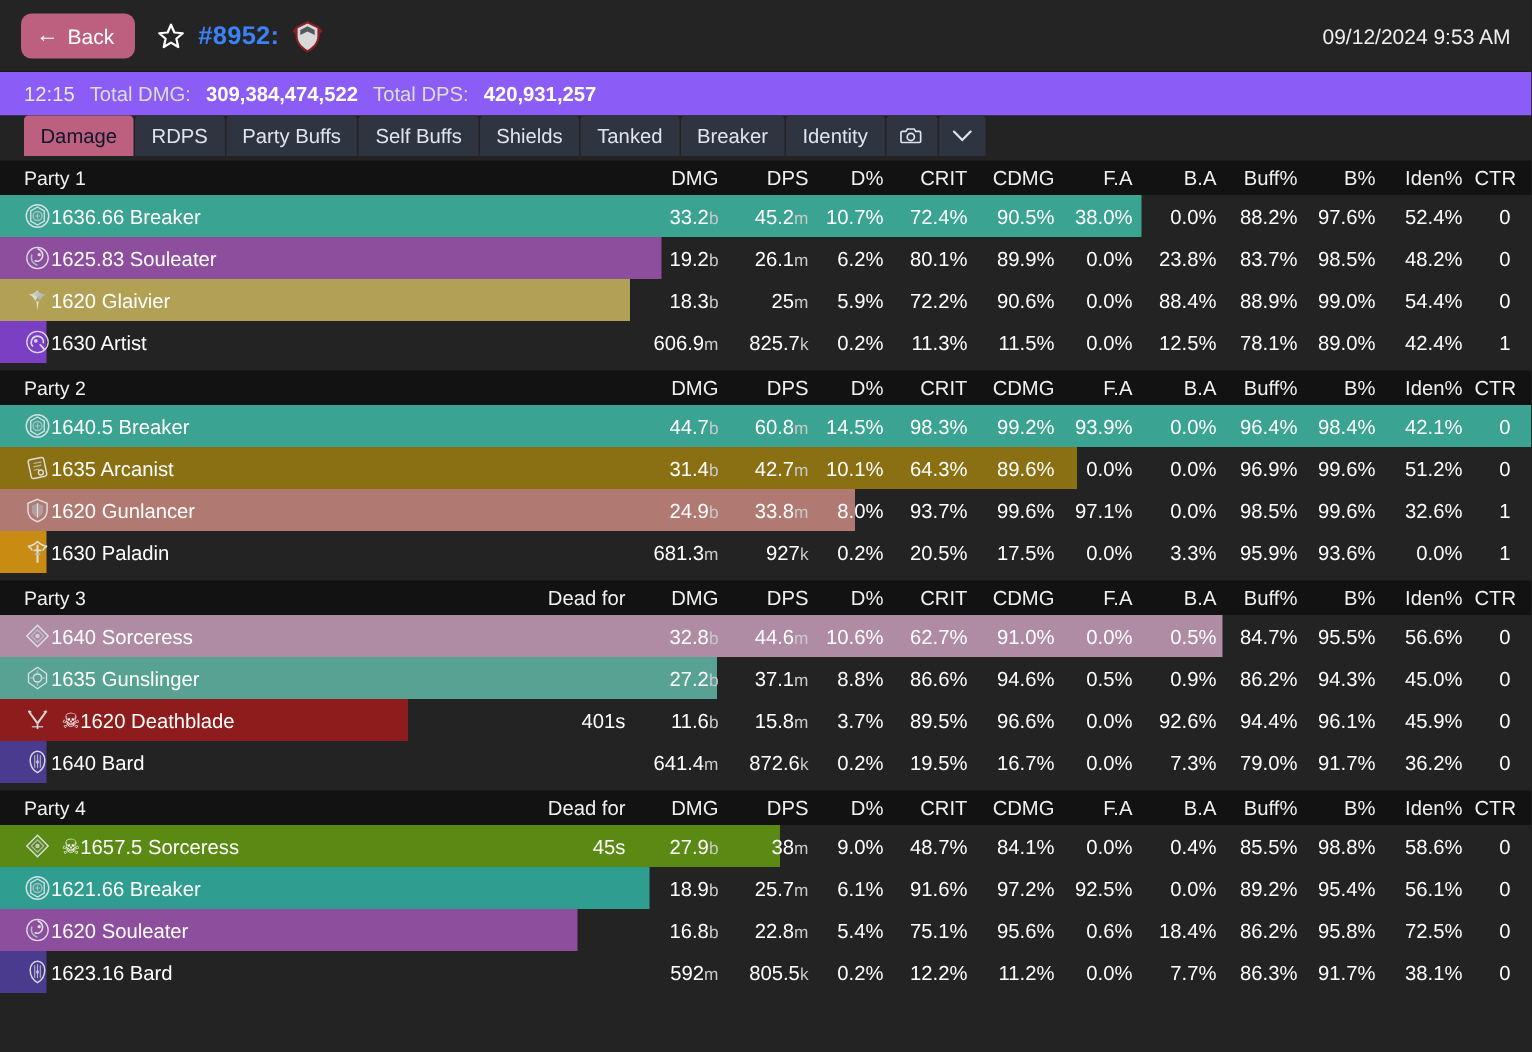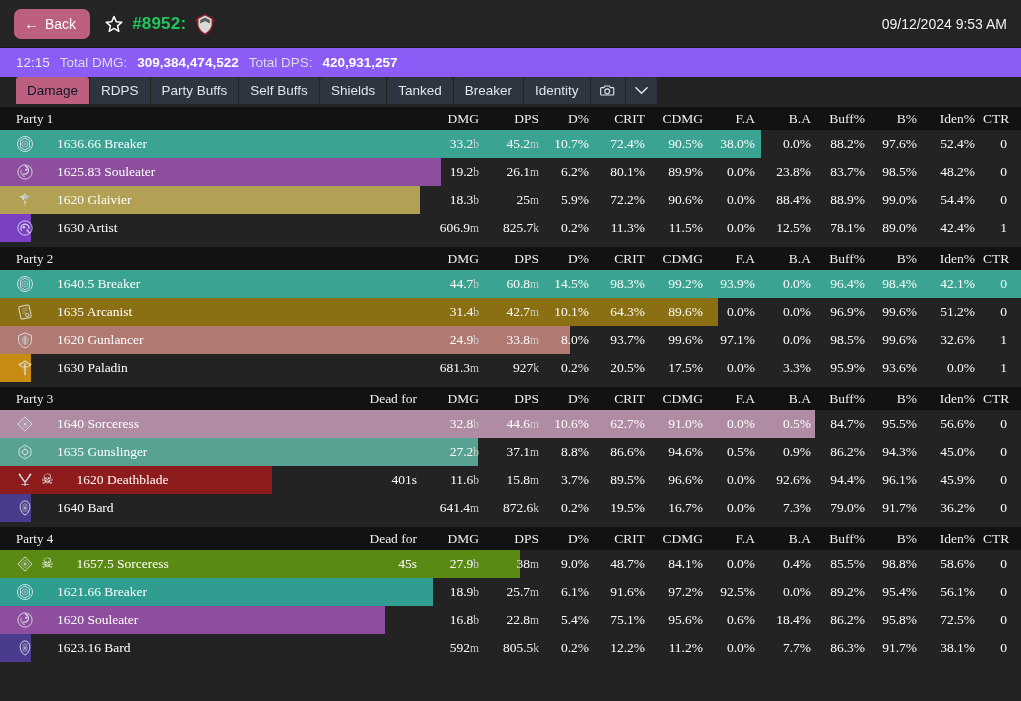--- a/index.html
+++ b/index.html
@@ -19,21 +19,21 @@
     border-bottom:1px solid #1b1b1b;
   }
   .back-btn{
     background:#bd6080; color:#fff; border:none; border-radius:7px;
     height:30px; padding:0 14px 0 10px;
     font-size:14px; font-family:"Liberation Sans", sans-serif;
     display:flex; align-items:center; gap:6px; cursor:pointer;
   }
   .back-btn .arrow{ font-size:15px; line-height:1; }
   .star-icon{ margin-left:14px; width:20px; height:20px; display:block; }
-  .raid-id{ color:#22c55e; font-size:17px; font-weight:bold; margin-left:8px; letter-spacing:.2px;}
+  .raid-id{ color:#3b82f6; font-size:17px; font-weight:bold; margin-left:8px; letter-spacing:.2px;}
   .boss-icon{ width:24px; height:24px; margin-left:7px; display:block; }
   .boss-title{ font-size:17px; font-weight:bold; margin-left:7px; color:#ffffff; white-space:nowrap;}
   .spacer{ flex:1 1 auto; }
   .timestamp{ font-size:14px; color:#efefef; white-space:nowrap; }
 
   
   .summary{
     height:29px; display:flex; align-items:center; gap:10px;
     padding:0 16px; font-size:13.5px; background:#8b5cf6; color:#e8e8e8;
   }
@@ -48,41 +48,41 @@
     font-size:13.5px; font-family:"Liberation Sans", sans-serif;
     padding:0 11px; cursor:pointer; display:flex; align-items:center; justify-content:center;
     border-radius:3px 3px 0 0;
   }
   .tab.active{ background:#bd6080; color:#0f172a; }
   .tab.icon-tab{ padding:0 9px; }
   .cam-icon{ width:16px; height:13px; display:block;}
   .chev{ width:13px; height:9px; display:block;}
 
   
-  .table{ margin-top:3px;font-family:Liberation Serif, serif; }
+  .table{ margin-top:3px; }
   .party-head{
     height:23px; background:#121212; display:flex; align-items:center;
     font-size:13px; color:#f0f0f0; padding-left:16px;
   }
   .party-head .pname{ flex:0 0 auto; }
   .party-head .cols{ margin-left:auto; display:flex; }
   .row{
     height:28px; position:relative; display:flex; align-items:center;
     background:#232323; overflow:hidden;
   }
   .bar{
     position:absolute; left:0; top:0; bottom:0; z-index:0;
   }
   .row-inner{
     position:relative; z-index:1; display:flex; align-items:center;
     width:100%; padding-left:16px; font-size:13.5px; color:#ffffff;
   }
   .cls-icon{ width:18px; height:18px; flex:0 0 18px; display:block; opacity:.92; }
   .skull{ margin-left:7px; font-size:14px; line-height:1; }
-  .pname-cell{ margin-left:23px; white-space:nowrap; }
+  .pname-cell{ margin-left:0; white-space:nowrap; }
   .cells{ margin-left:auto; display:flex; }
 
   
   .c{ text-align:right; font-size:13.5px; padding-right:8px; white-space:nowrap;}
   .c-dead { width:86px; }
   .c-dmg  { width:62px; }
   .c-dps  { width:60px; }
   .c-dp   { width:50px; }
   .c-crit { width:56px; }
   .c-cdmg { width:58px; }

